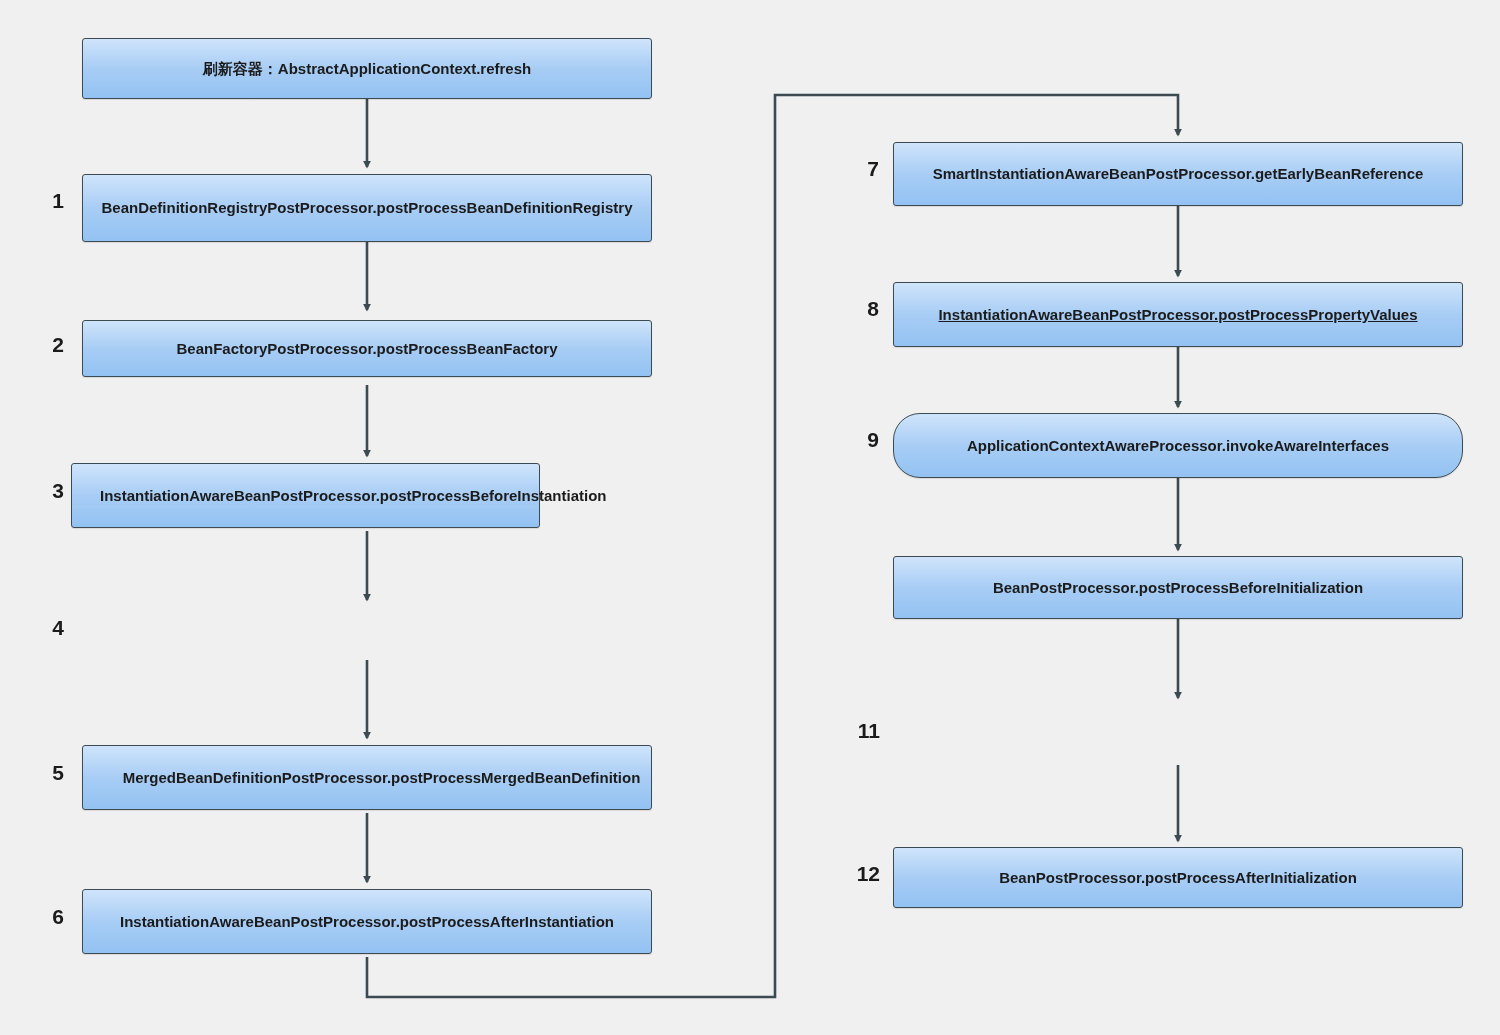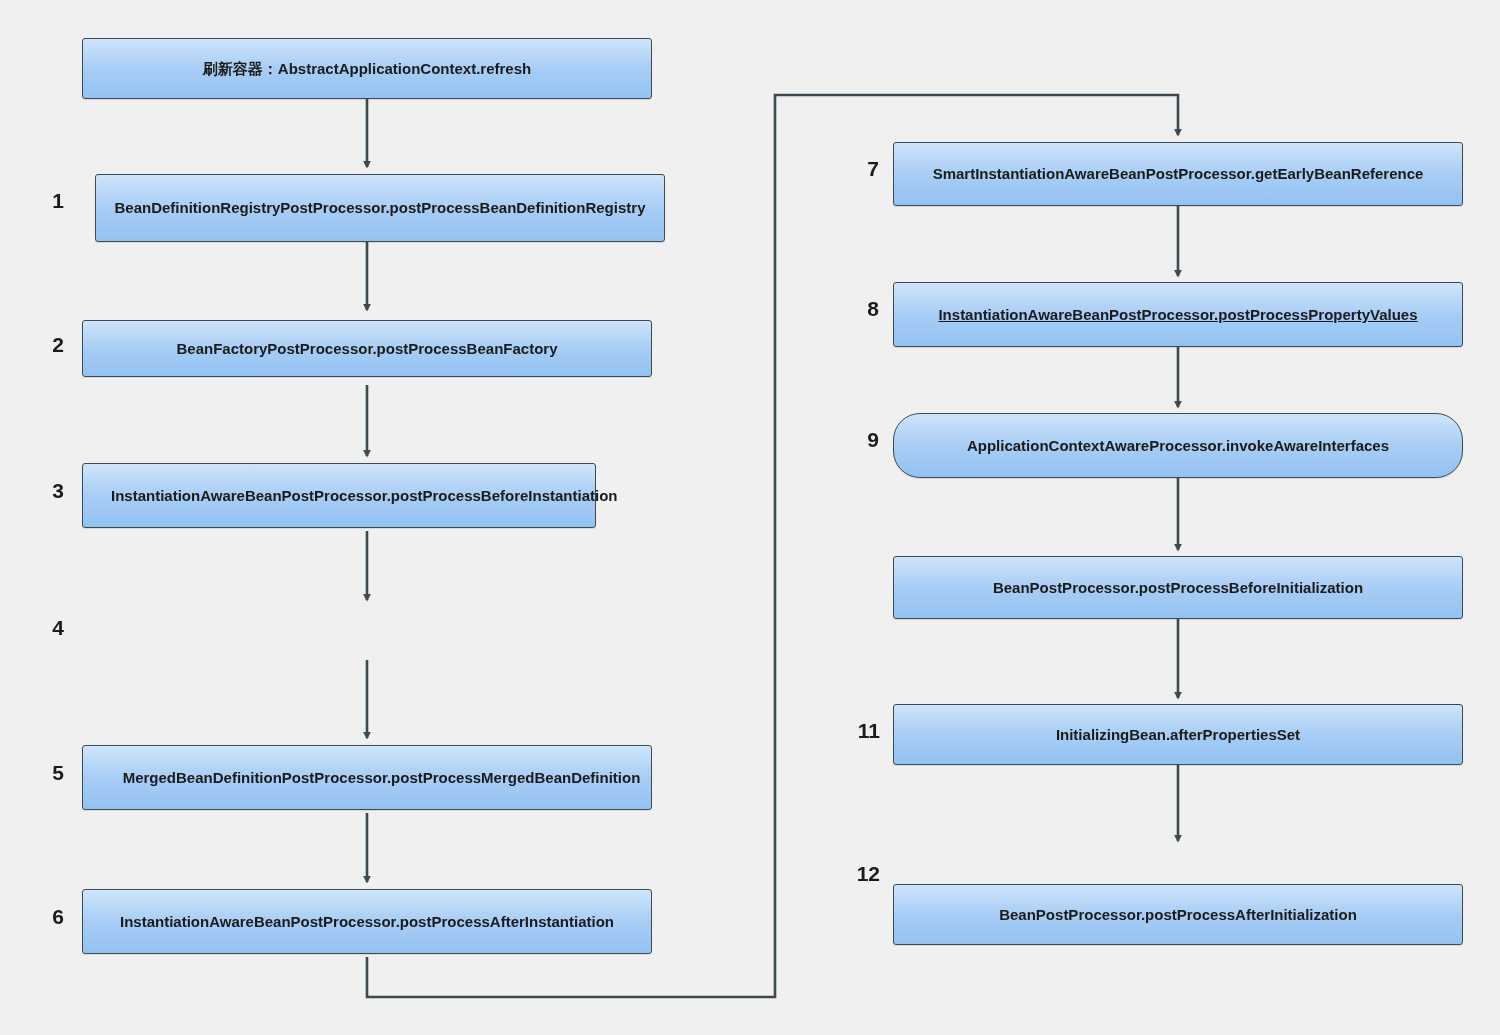--- a/index.html
+++ b/index.html
@@ -90,29 +90,29 @@
     <span>刷新容器：AbstractApplicationContext.refresh</span>
   </div>
 
   <div class="step-num" style="left:30px; top:189px; width:34px;">1</div>
   <div class="step-num" style="left:30px; top:333px; width:34px;">2</div>
   <div class="step-num" style="left:30px; top:479px; width:34px;">3</div>
   <div class="step-num" style="left:30px; top:616px; width:34px;">4</div>
   <div class="step-num" style="left:30px; top:761px; width:34px;">5</div>
   <div class="step-num" style="left:30px; top:905px; width:34px;">6</div>
 
-  <div class="node" style="left:82px; top:174px; width:570px; height:68px;margin-left:13px;">
+  <div class="node" style="left:82px; top:174px; width:570px; height:68px;">
     <span>BeanDefinitionRegistryPostProcessor.postProcessBeanDefinitionRegistry</span>
   </div>
 
   <div class="node" style="left:82px; top:320px; width:570px; height:57px;">
     <span>BeanFactoryPostProcessor.postProcessBeanFactory</span>
   </div>
 
-  <div class="node" style="left:82px; top:463px; width:514px; height:65px;padding-left:28px;">
+  <div class="node" style="left:71px; top:463px; width:469px; height:65px;padding-left:28px;">
     <span>InstantiationAwareBeanPostProcessor.postProcessBeforeInstantiation</span>
   </div>
 
   <div class="node" style="left:82px; top:745px; width:570px; height:65px;padding-left:39px;">
     <span>MergedBeanDefinitionPostProcessor.postProcessMergedBeanDefinition</span>
   </div>
 
   <div class="node" style="left:82px; top:889px; width:570px; height:65px;">
     <span>InstantiationAwareBeanPostProcessor.postProcessAfterInstantiation</span>
   </div>
@@ -132,21 +132,18 @@
   </div>
 
   <div class="node" style="left:893px; top:413px; width:570px; height:65px;border-radius:27px;">
     <span>ApplicationContextAwareProcessor.invokeAwareInterfaces</span>
   </div>
 
   <div class="node" style="left:893px; top:556px; width:570px; height:63px;">
     <span>BeanPostProcessor.postProcessBeforeInitialization</span>
   </div>
 
-  <div class="node" style="left:893px; top:704px; width:570px; height:61px;">
-    <span>InitializingBean.afterPropertiesSet</span>
-  </div>
 
-  <div class="node" style="left:893px; top:847px; width:570px; height:61px;margin-top:37px;">
+  <div class="node" style="left:893px; top:847px; width:570px; height:61px;">
     <span>BeanPostProcessor.postProcessAfterInitialization</span>
   </div>
 
 </div>
 
 </body></html>

